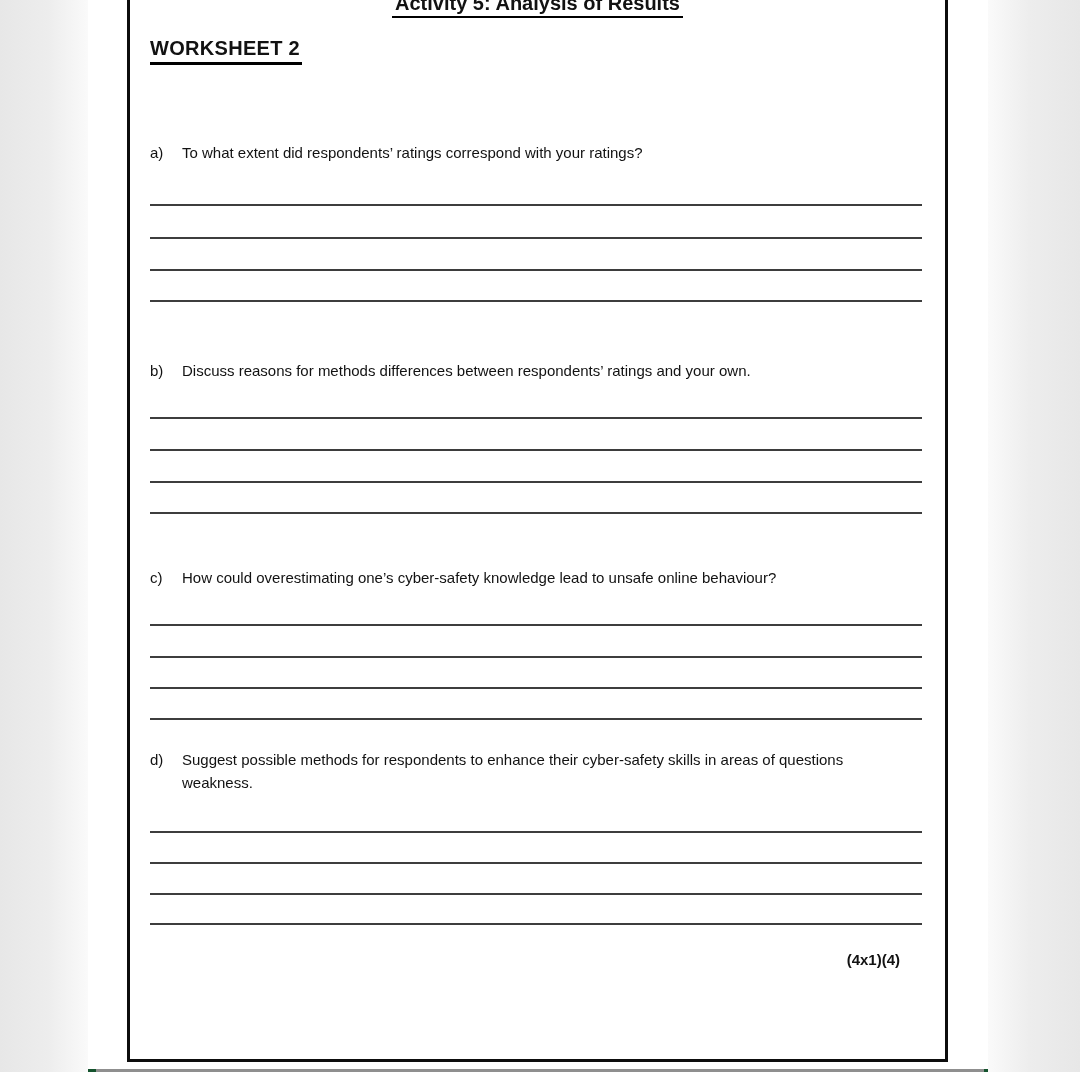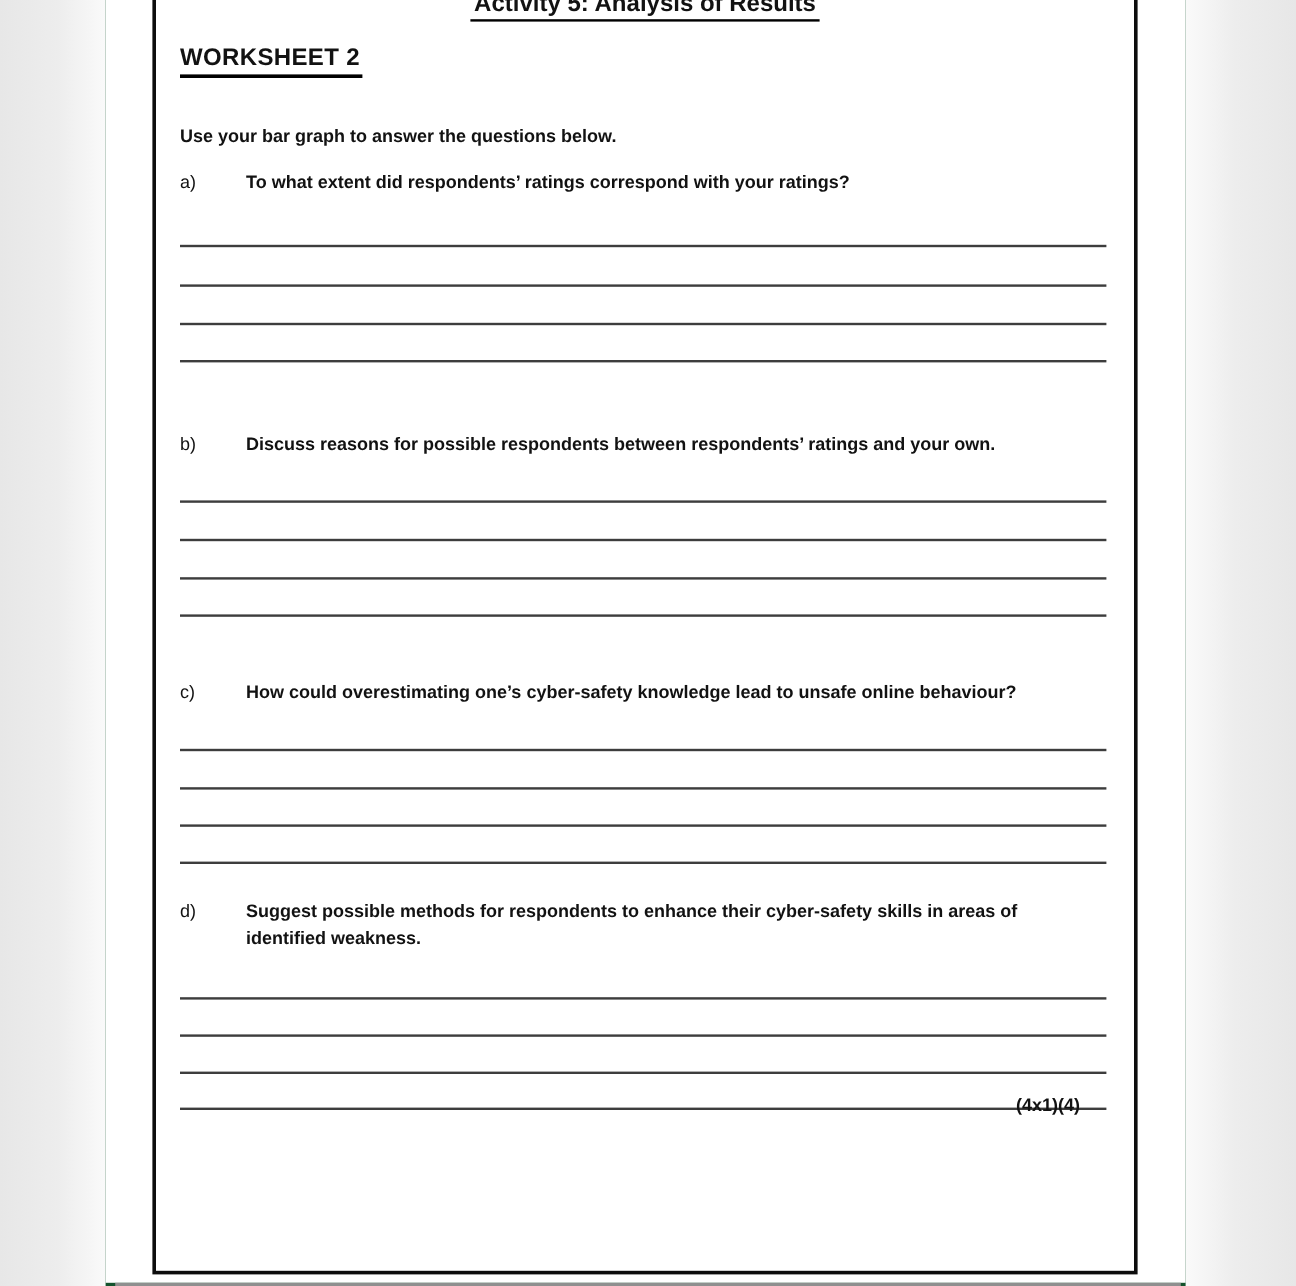--- a/index.html
+++ b/index.html
@@ -78,31 +78,31 @@
     line-height: 23px;
   }
   .q {
     position: absolute;
     left: 62px;
     width: 770px;
     font-size: 15px;
     line-height: 23px;
   }
   .q .ql { position: absolute; left: 0; top: 0; }
-  .q .qt { margin-left: 55px; max-width: 700px; font-weight: bold; }
+  .q .qt { margin-left: 32px; max-width: 700px; }
   .line {
     position: absolute;
     left: 62px;
     width: 772px;
     height: 0;
     border-top: 2px solid #3d3d3d;
   }
   .marks {
     position: absolute;
-    top: 910px;
+    top: 948px;
     right: 88px;
     font-size: 15px;
     font-weight: bold;
     line-height: 23px;
   }
   .page-bottom-edge {
     position: absolute;
     left: 96px; top: 1069px;
     width: 888px; height: 3px;
     background: #8f8f8f;
@@ -119,52 +119,51 @@
     <div class="border-box"></div>
 
     <div class="doc-title">
       <span class="u">Activity 5: Analysis of Results</span>
     </div>
 
     <div class="ws-heading">
       <span class="u">WORKSHEET 2</span>
     </div>
 
-    <div class="intro">Use your bar graph to answer the questions below.</div>
 
     <div class="q" style="top:141px">
       <span class="ql">a)</span>
       <div class="qt">To what extent did respondents’ ratings correspond with your ratings?</div>
     </div>
     <div class="line" style="top:204px"></div>
     <div class="line" style="top:237px"></div>
     <div class="line" style="top:269px"></div>
     <div class="line" style="top:300px"></div>
 
     <div class="q" style="top:359px">
       <span class="ql">b)</span>
-      <div class="qt">Discuss reasons for possible respondents between respondents’ ratings and your own.</div>
+      <div class="qt">Discuss reasons for methods differences between respondents’ ratings and your own.</div>
     </div>
     <div class="line" style="top:417px"></div>
     <div class="line" style="top:449px"></div>
     <div class="line" style="top:481px"></div>
     <div class="line" style="top:512px"></div>
 
     <div class="q" style="top:566px">
       <span class="ql">c)</span>
       <div class="qt">How could overestimating one’s cyber-safety knowledge lead to unsafe online behaviour?</div>
     </div>
     <div class="line" style="top:624px"></div>
     <div class="line" style="top:656px"></div>
     <div class="line" style="top:687px"></div>
     <div class="line" style="top:718px"></div>
 
     <div class="q" style="top:748px">
       <span class="ql">d)</span>
-      <div class="qt">Suggest possible methods for respondents to enhance their cyber-safety skills in areas of identified weakness.</div>
+      <div class="qt">Suggest possible methods for respondents to enhance their cyber-safety skills in areas of questions weakness.</div>
     </div>
     <div class="line" style="top:831px"></div>
     <div class="line" style="top:862px"></div>
     <div class="line" style="top:893px"></div>
     <div class="line" style="top:923px"></div>
 
     <div class="marks">(4x1)(4)</div>
   </div>
 
   <div class="page-bottom-edge"></div>

